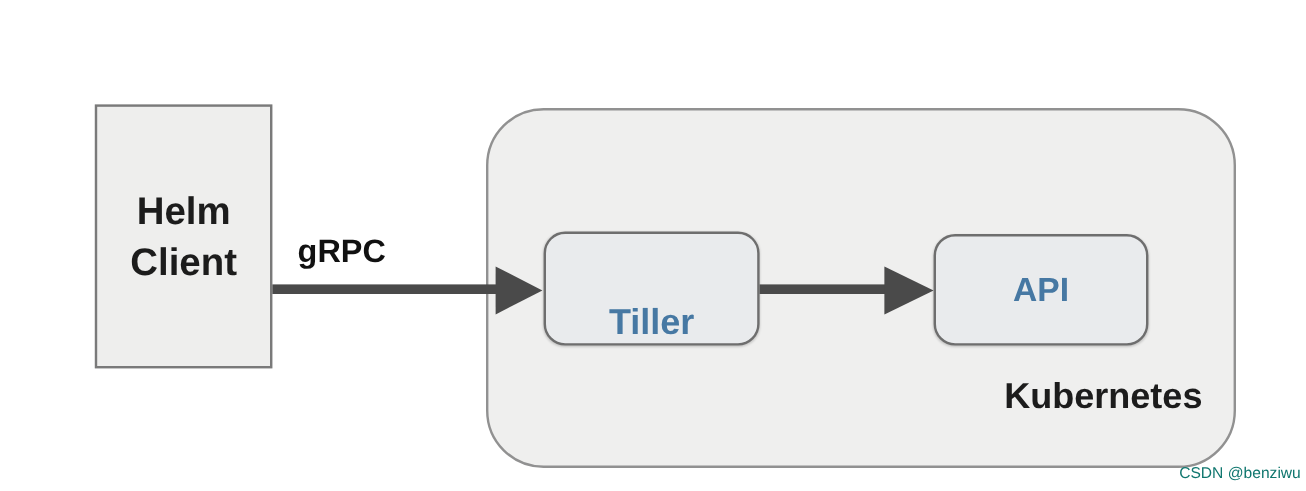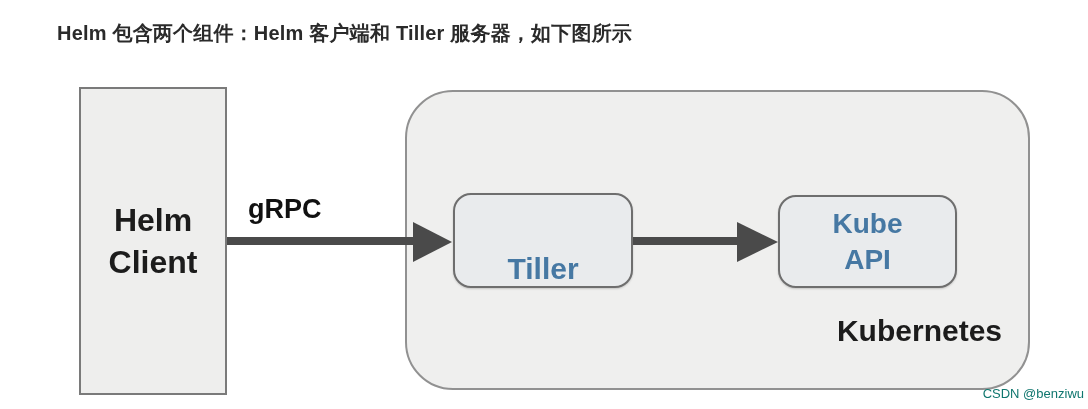--- a/index.html
+++ b/index.html
@@ -11,21 +11,21 @@
   .screen { position: absolute; inset: 0; background: #ffffff; }
 
   .caption {
     position: absolute; left: 57px; top: 20px;
     font-size: 20px; font-weight: 700; color: #2a2a2a;
     white-space: nowrap; letter-spacing: 0.2px;
   }
 
   
   .helm-client {
-    position: absolute; left: 79px; top: 87px; width: 148px; height: 308px;
+    position: absolute; left: 79px; top: 87px; width: 148px; height: 220px;
     background: #eeeeed; border: 2px solid #7a7a7a;
     display: flex; flex-direction: column; align-items: center; justify-content: center;
   }
   .helm-client .line {
     font-size: 32px; font-weight: 700; color: #1c1c1c; line-height: 42px;
   }
 
   
   .grpc-label {
     position: absolute; left: 248px; top: 194px;
@@ -70,21 +70,20 @@
   .watermark {
     position: absolute; right: 4px; top: 386px;
     font-size: 13px; color: #0f766e; white-space: nowrap;
   }
 </style>
 </head>
 <body>
 
 <div class="screen">
 
-  <p class="caption">Helm 包含两个组件：Helm 客户端和 Tiller 服务器，如下图所示</p>
 
   <div>
 
     <div class="k8s-container"></div>
 
     <div class="helm-client">
       <span class="line">Helm</span>
       <span class="line">Client</span>
     </div>
 
@@ -93,21 +92,20 @@
     <div class="arrow-head head-1"></div>
 
     <div class="node tiller-node">
       <span class="line">Tiller</span>
     </div>
 
     <div class="shaft shaft-2"></div>
     <div class="arrow-head head-2"></div>
 
     <div class="node kube-api-node">
-      <span class="line">Kube</span>
       <span class="line">API</span>
     </div>
 
     <div class="k8s-label">Kubernetes</div>
 
   </div>
 
   <div class="watermark">CSDN @benziwu</div>
 
 </div>

